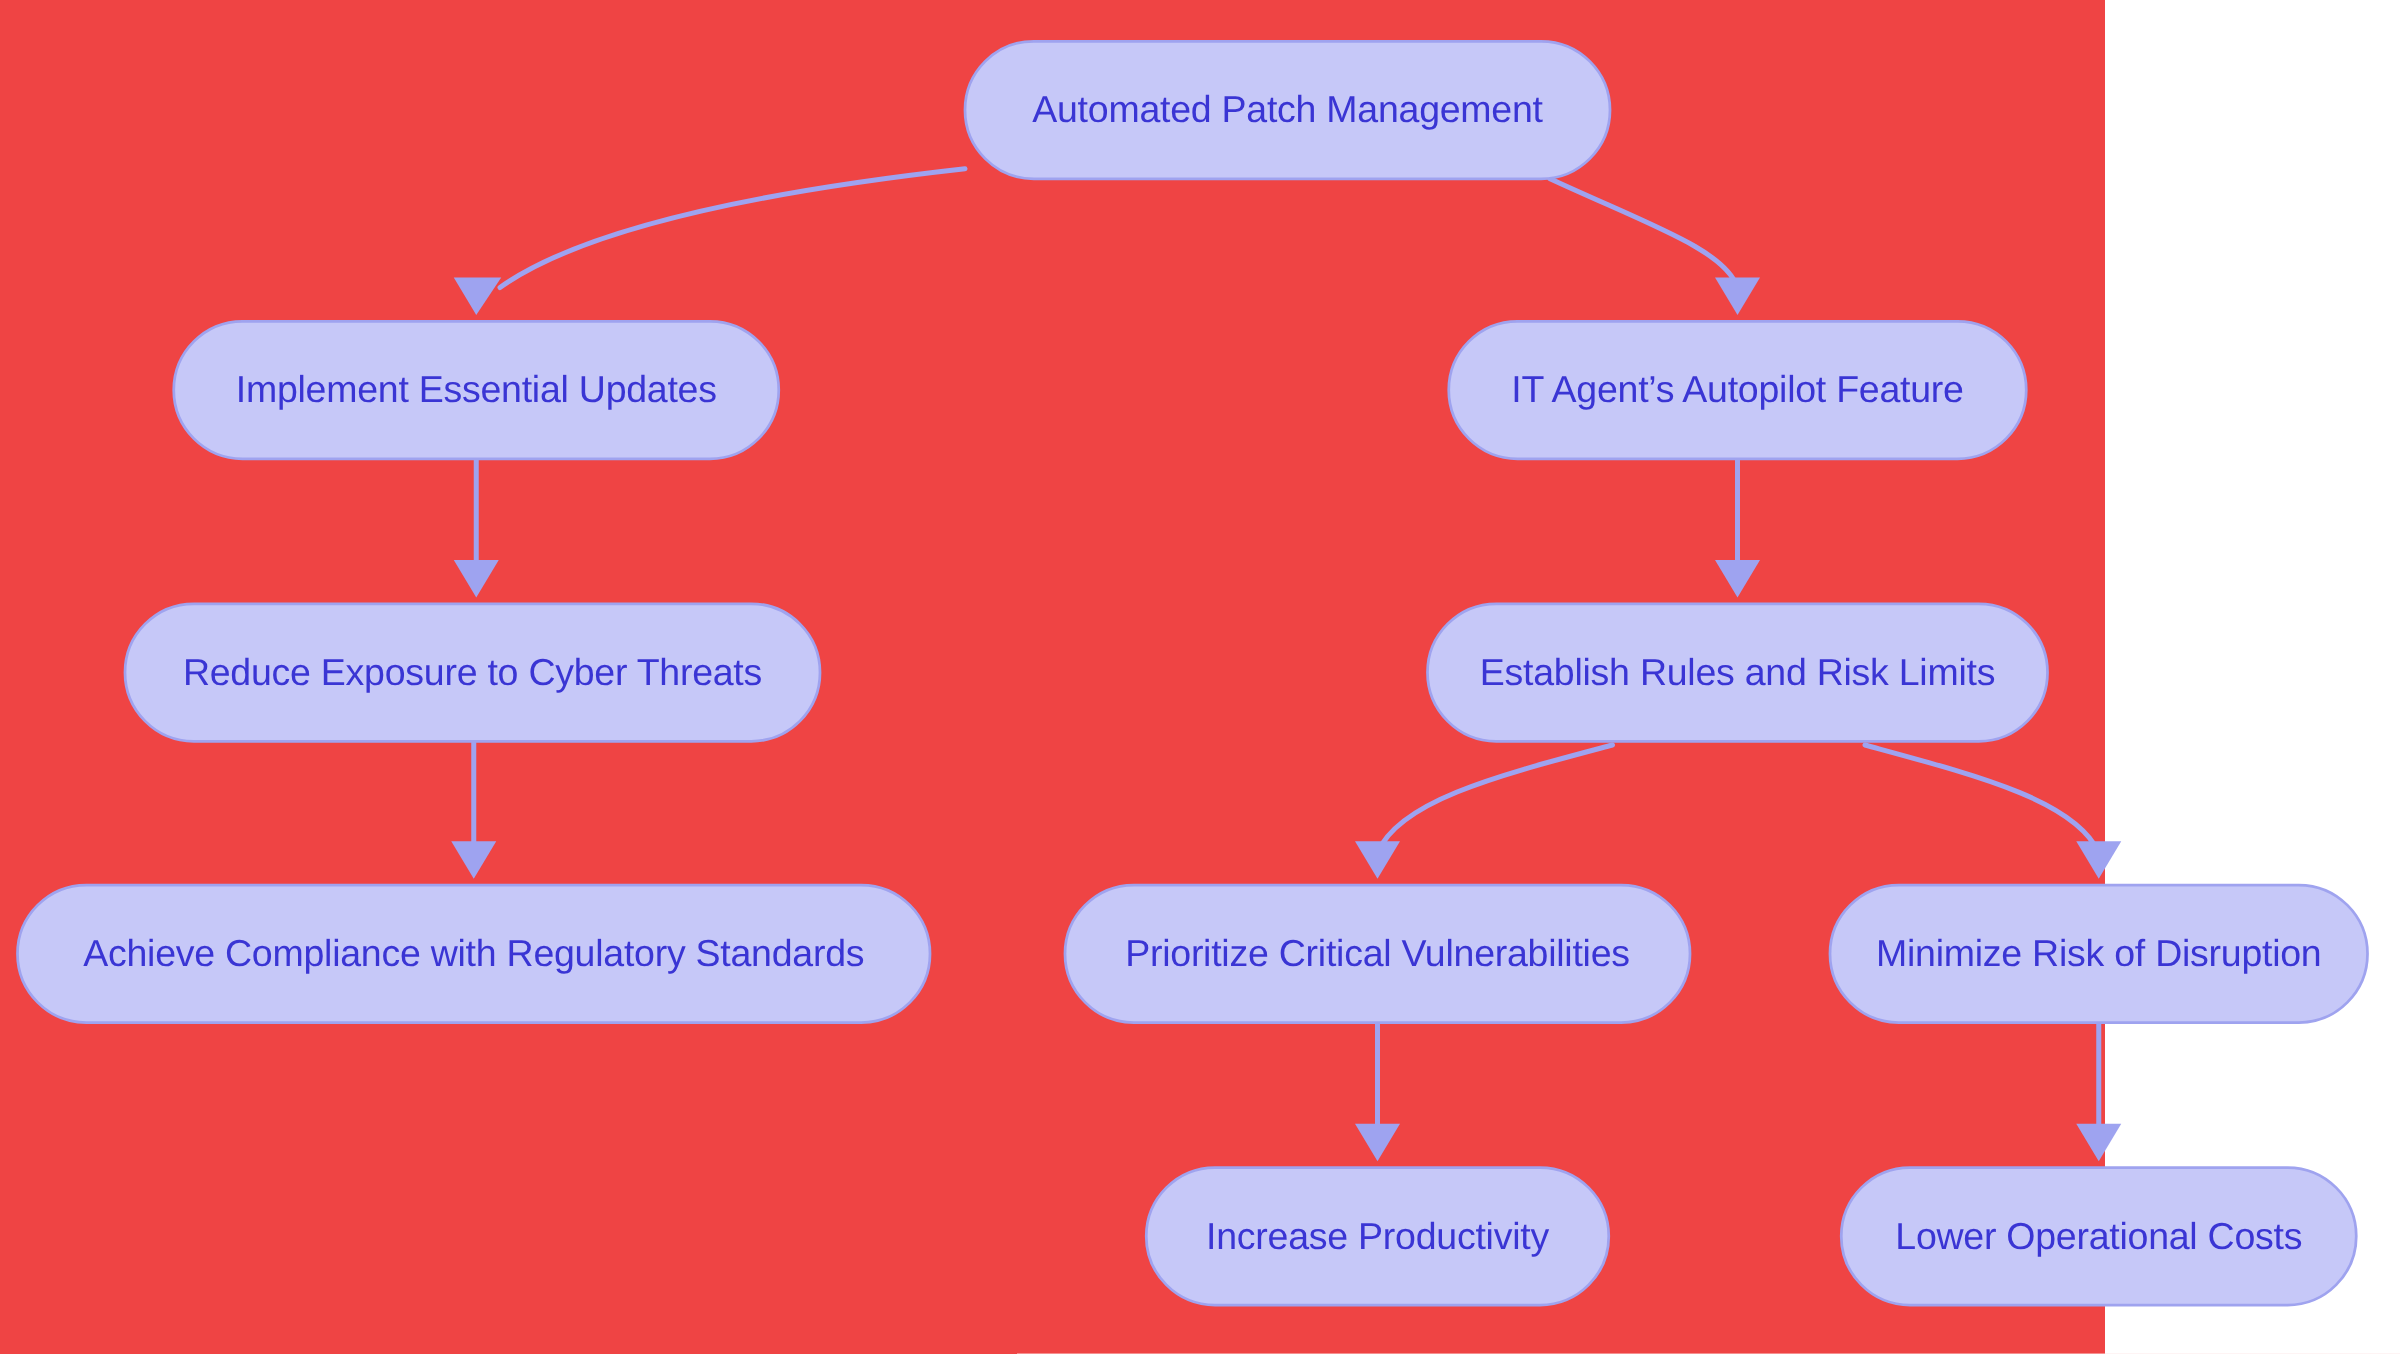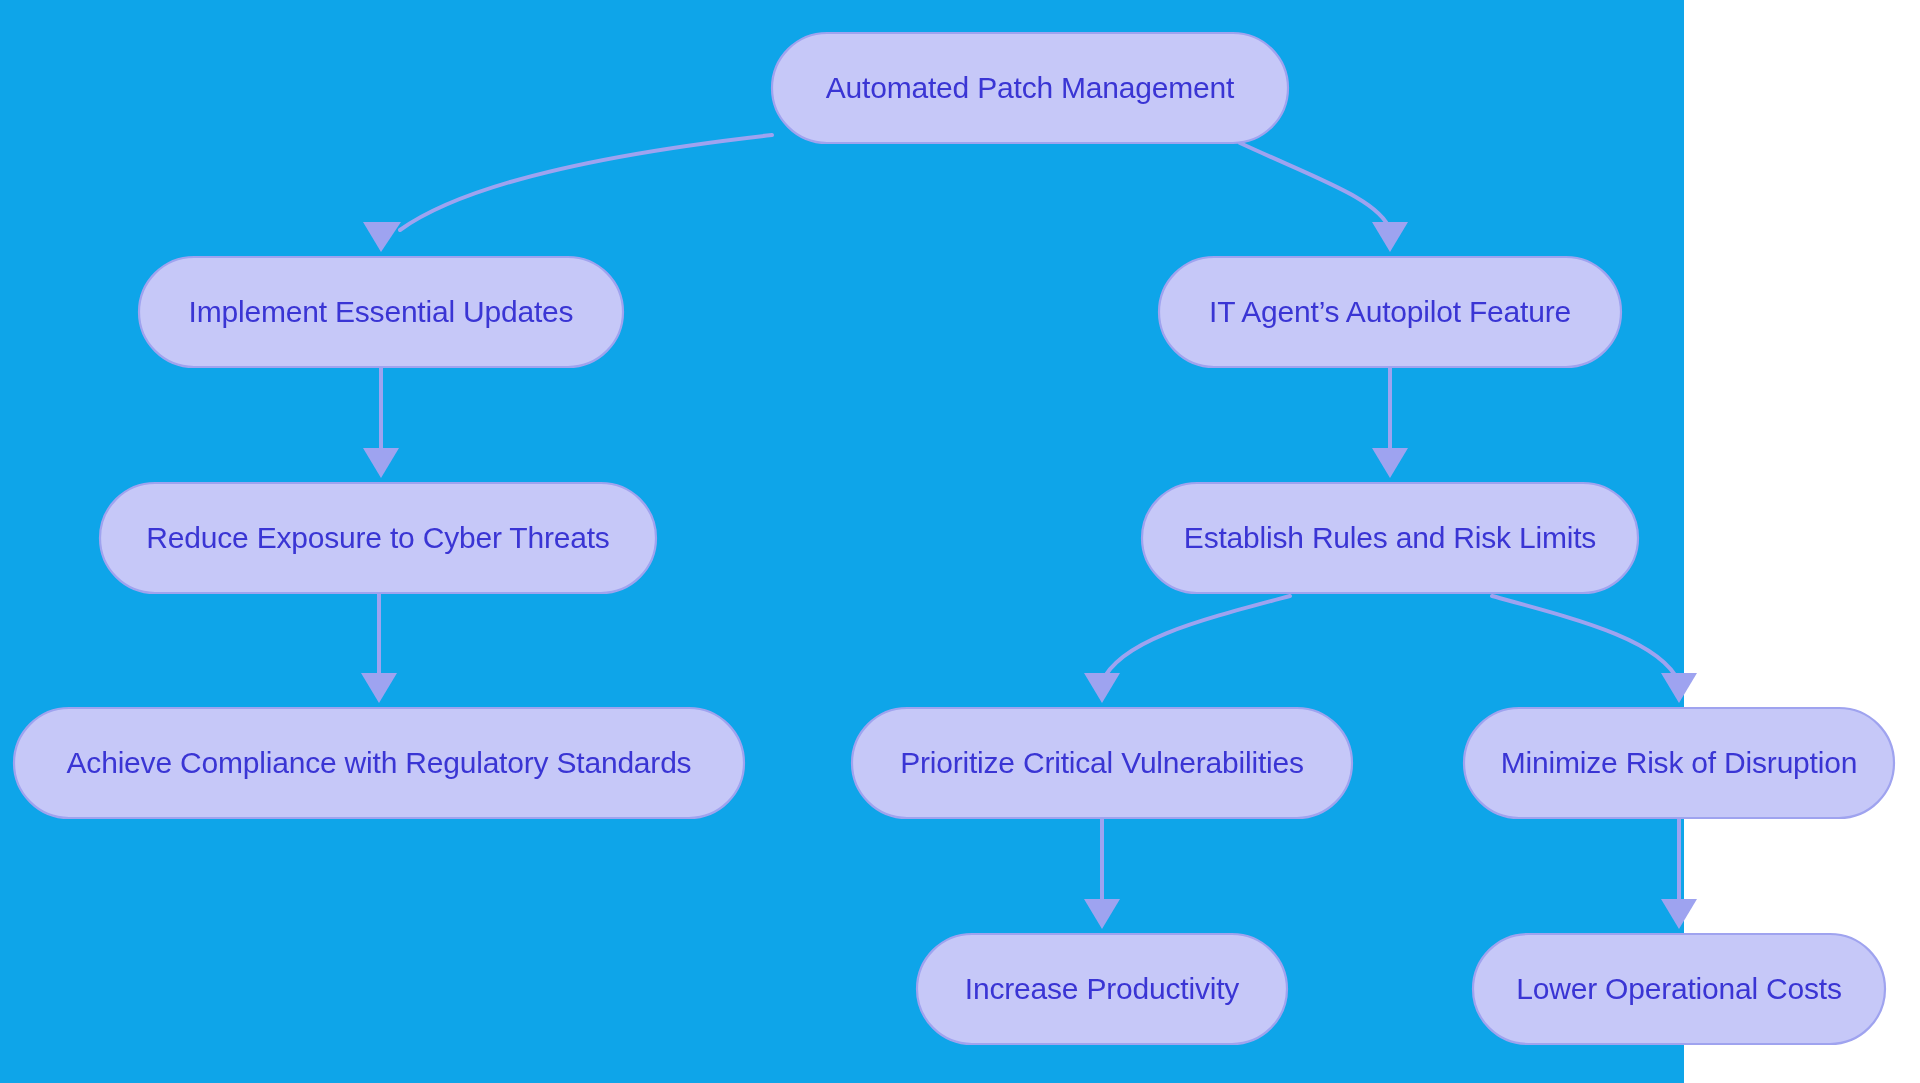--- a/index.html
+++ b/index.html
@@ -11,21 +11,21 @@
   body {
     width: 1920px;
     height: 1083px;
     font-family: "Liberation Sans", "DejaVu Sans", sans-serif;
     overflow: hidden;
   }
   #flowchart-root {
     position: relative;
     width: 1684px;
     height: 1083px;
-    background: #0ea5e9;
+    background: #ef4444;
   }
   svg#flow-svg {
     position: absolute;
     top: 0;
     left: 0;
     width: 1920px;
     height: 1083px;
     display: block;
   }
   .node-shape {

